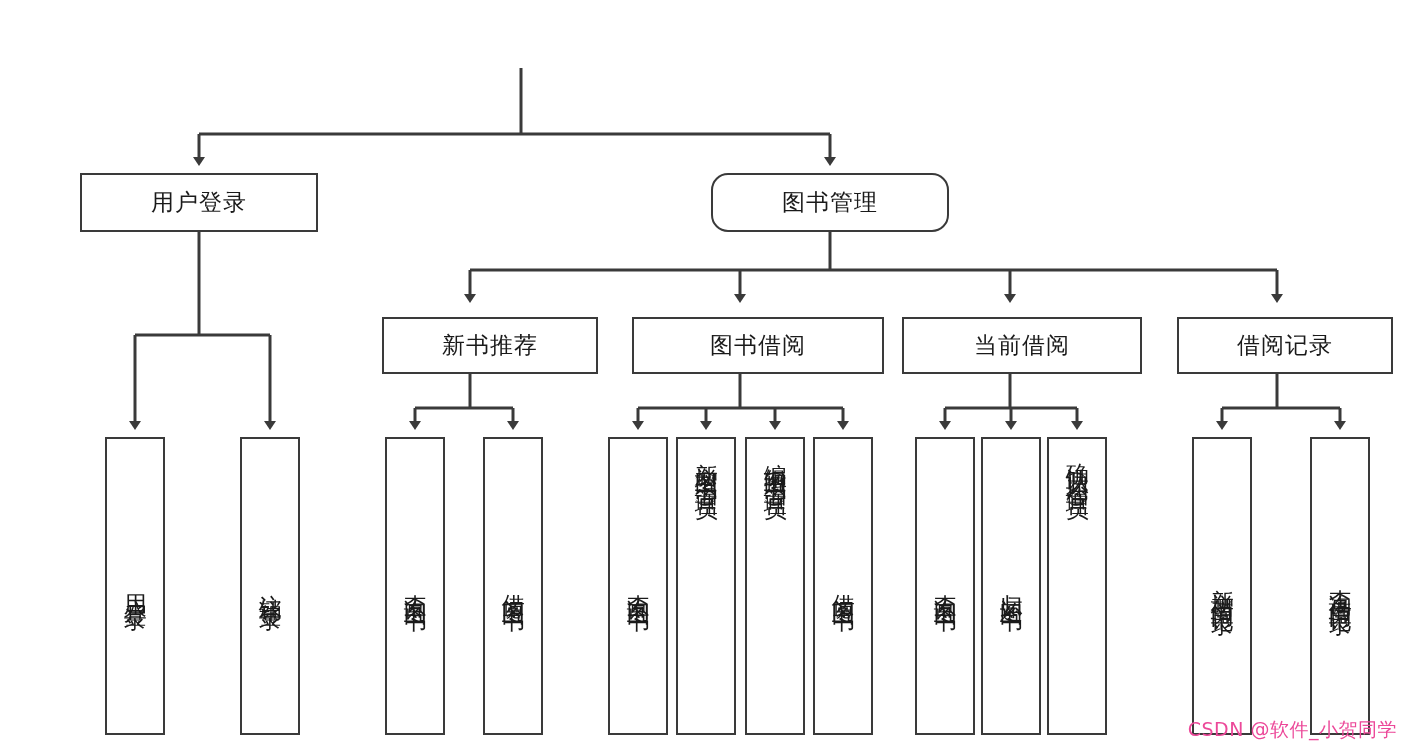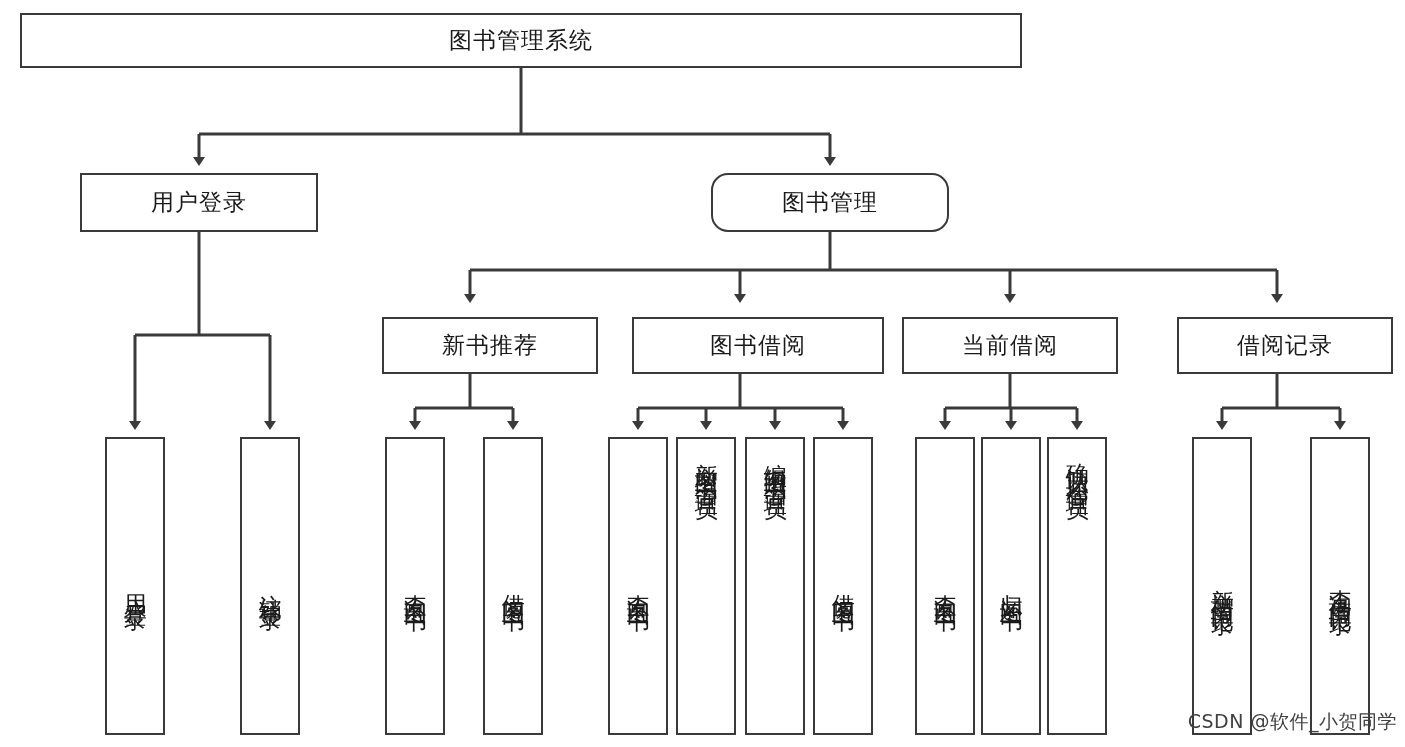--- a/index.html
+++ b/index.html
@@ -51,23 +51,23 @@
   .node.vert.topalign {
     justify-content: flex-start;
   }
   .node .lbl {
     display: block;
     white-space: nowrap;
   }
   #watermark {
     position: absolute;
     right: 8px;
-    bottom: 12px;
+    bottom: 4px;
     font-size: 19px;
-    color: #404040;
+    color: #ec4899;
     letter-spacing: 0.5px;
     white-space: nowrap;
   }
 </style>
 </head>
 <body>
 
 <div id="canvas">
 
   <svg id="edges" viewBox="0 0 1405 747" xmlns="http://www.w3.org/2000/svg">
@@ -113,41 +113,38 @@
       <path d="M 1011 408 L 1011 422" marker-end="url(#arrow)"></path>
       <path d="M 1077 408 L 1077 422" marker-end="url(#arrow)"></path>
 
       <path d="M 1277 374 L 1277 408"></path>
       <path d="M 1222 408 L 1340 408"></path>
       <path d="M 1222 408 L 1222 422" marker-end="url(#arrow)"></path>
       <path d="M 1340 408 L 1340 422" marker-end="url(#arrow)"></path>
     </g>
   </svg>
 
-  <div class="node horiz" style="left:20px; top:13px; width:1002px; height:55px;">
-    <span class="lbl">图书管理系统</span>
-  </div>
 
   <div class="node horiz" style="left:80px; top:173px; width:238px; height:59px;">
     <span class="lbl">用户登录</span>
   </div>
 
   <div class="node horiz" style="left:711px; top:173px; width:238px; height:59px;border-radius:17px;">
     <span class="lbl">图书管理</span>
   </div>
 
   <div class="node horiz" style="left:382px; top:317px; width:216px; height:57px;">
     <span class="lbl">新书推荐</span>
   </div>
 
   <div class="node horiz" style="left:632px; top:317px; width:252px; height:57px;">
     <span class="lbl">图书借阅</span>
   </div>
 
-  <div class="node horiz" style="left:902px; top:317px; width:216px; height:57px;">
+  <div class="node horiz" style="left:902px; top:317px; width:240px; height:57px;">
     <span class="lbl">当前借阅</span>
   </div>
 
   <div class="node horiz" style="left:1169px; top:317px; width:216px; height:57px;margin-left:8px;">
     <span class="lbl">借阅记录</span>
   </div>
 
   <div class="node vert" style="left:105px; top:437px; width:60px; height:298px;">
     <span class="lbl">用户登录</span>
   </div>

